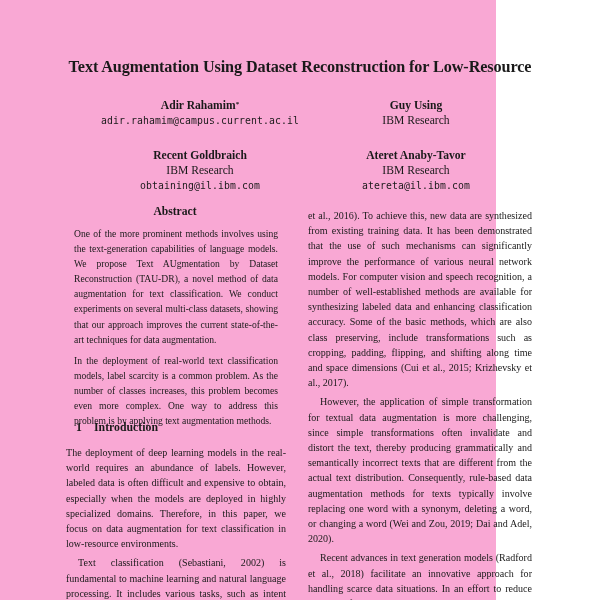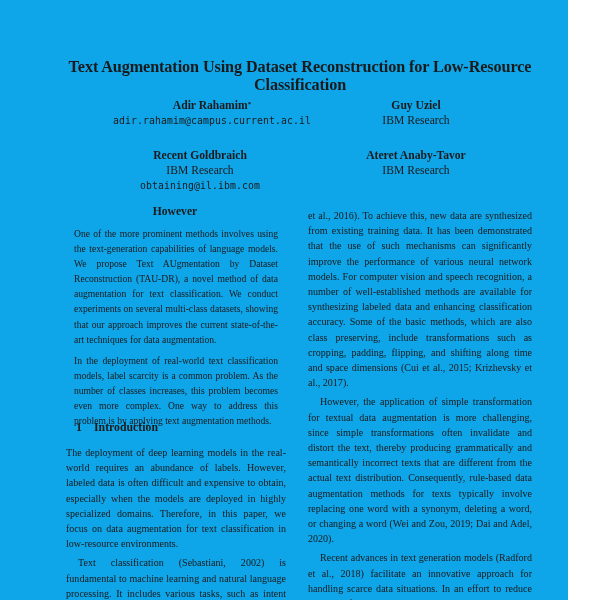--- a/index.html
+++ b/index.html
@@ -1,17 +1,17 @@
 <!DOCTYPE html>
 <html><head>
 <meta charset="utf-8">
 <style>
   html, body { margin:0; padding:0; background:#ffffff; }
   body { width:600px; height:600px; overflow:hidden; position:relative; font-family:"Liberation Serif", "DejaVu Serif", serif; color:#1a1a1a; }
-  .page { position:absolute; left:0; top:0; width:568px; height:600px; background:#0ea5e9; }
+  .page { position:absolute; left:0; top:0; width:496px; height:600px; background:#f9a8d4; }
   .title { position:absolute; left:60px; width:480px; top:58px; text-align:center; font-weight:bold; font-size:16.2px; line-height:18px; letter-spacing:-0.1px; }
   .author { position:absolute; text-align:center; width:240px; }
   .author .name { font-weight:bold; font-size:11.6px; line-height:15px; }
   .author .affil { font-size:11.6px; line-height:15px; }
   .author .email { font-family:"DejaVu Sans Mono", "Liberation Mono", monospace; font-size:9.8px; line-height:15px; letter-spacing:0.1px; }
   .sup { font-size:7px; vertical-align:top; position:relative; top:-1px; }
   .col { position:absolute; font-size:10.05px; line-height:15.2px; text-align:justify; hyphens:auto; }
   .col p { margin:4px; }
   .abstract-heading { position:absolute; left:62px; width:226px; top:204px; text-align:center; font-weight:bold; font-size:11.6px; line-height:15px; }
   .abstract { position:absolute; left:74px; width:204px; font-size:9.6px; line-height:15.1px; text-align:justify; }
@@ -20,45 +20,45 @@
   .section-heading .num { display:inline-block; width:18px; }
   .indent { text-indent:12px; }
 </style>
 </head>
 <body>
 
 <div class="page">
 
   <div class="title">
     <div>Text Augmentation Using Dataset Reconstruction for Low-Resource</div>
-    <div>Classification</div>
   </div>
 
-  <div class="author" style="left:92px; top:98px;">
+  <div class="author" style="left:80px; top:98px;">
     <div class="name"><span>Adir Rahamim</span><span class="sup">*</span></div>
     <div class="email">adir.rahamim@campus.current.ac.il</div>
   </div>
 
   <div class="author" style="left:296px; top:98px;">
-    <div class="name">Guy Uziel</div>
+    <div class="name">Guy Using</div>
     <div class="affil">IBM Research</div>
   </div>
 
   <div class="author" style="left:80px; top:148px;">
     <div class="name">Recent Goldbraich</div>
     <div class="affil">IBM Research</div>
     <div class="email">obtaining@il.ibm.com</div>
   </div>
 
   <div class="author" style="left:296px; top:148px;text-align:center;">
     <div class="name">Ateret Anaby-Tavor</div>
     <div class="affil">IBM Research</div>
+    <div class="email">atereta@il.ibm.com</div>
   </div>
 
-  <div class="abstract-heading">However</div>
+  <div class="abstract-heading">Abstract</div>
 
   <div class="abstract" style="top:226px;">
     <p>One of the more prominent methods involves using the text-generation capabilities of language models. We propose Text AUgmentation by Dataset Reconstruction (TAU-DR), a novel method of data augmentation for text classification. We conduct experiments on several multi-class datasets, showing that our approach improves the current state-of-the-art techniques for data augmentation.</p>
     <p>In the deployment of real-world text classification models, label scarcity is a common problem. As the number of classes increases, this problem becomes even more complex. One way to address this problem is by applying text augmentation methods.</p>
   </div>
 
   <div class="section-heading">
     <span class="num">1</span><span>Introduction</span>
   </div>
 

